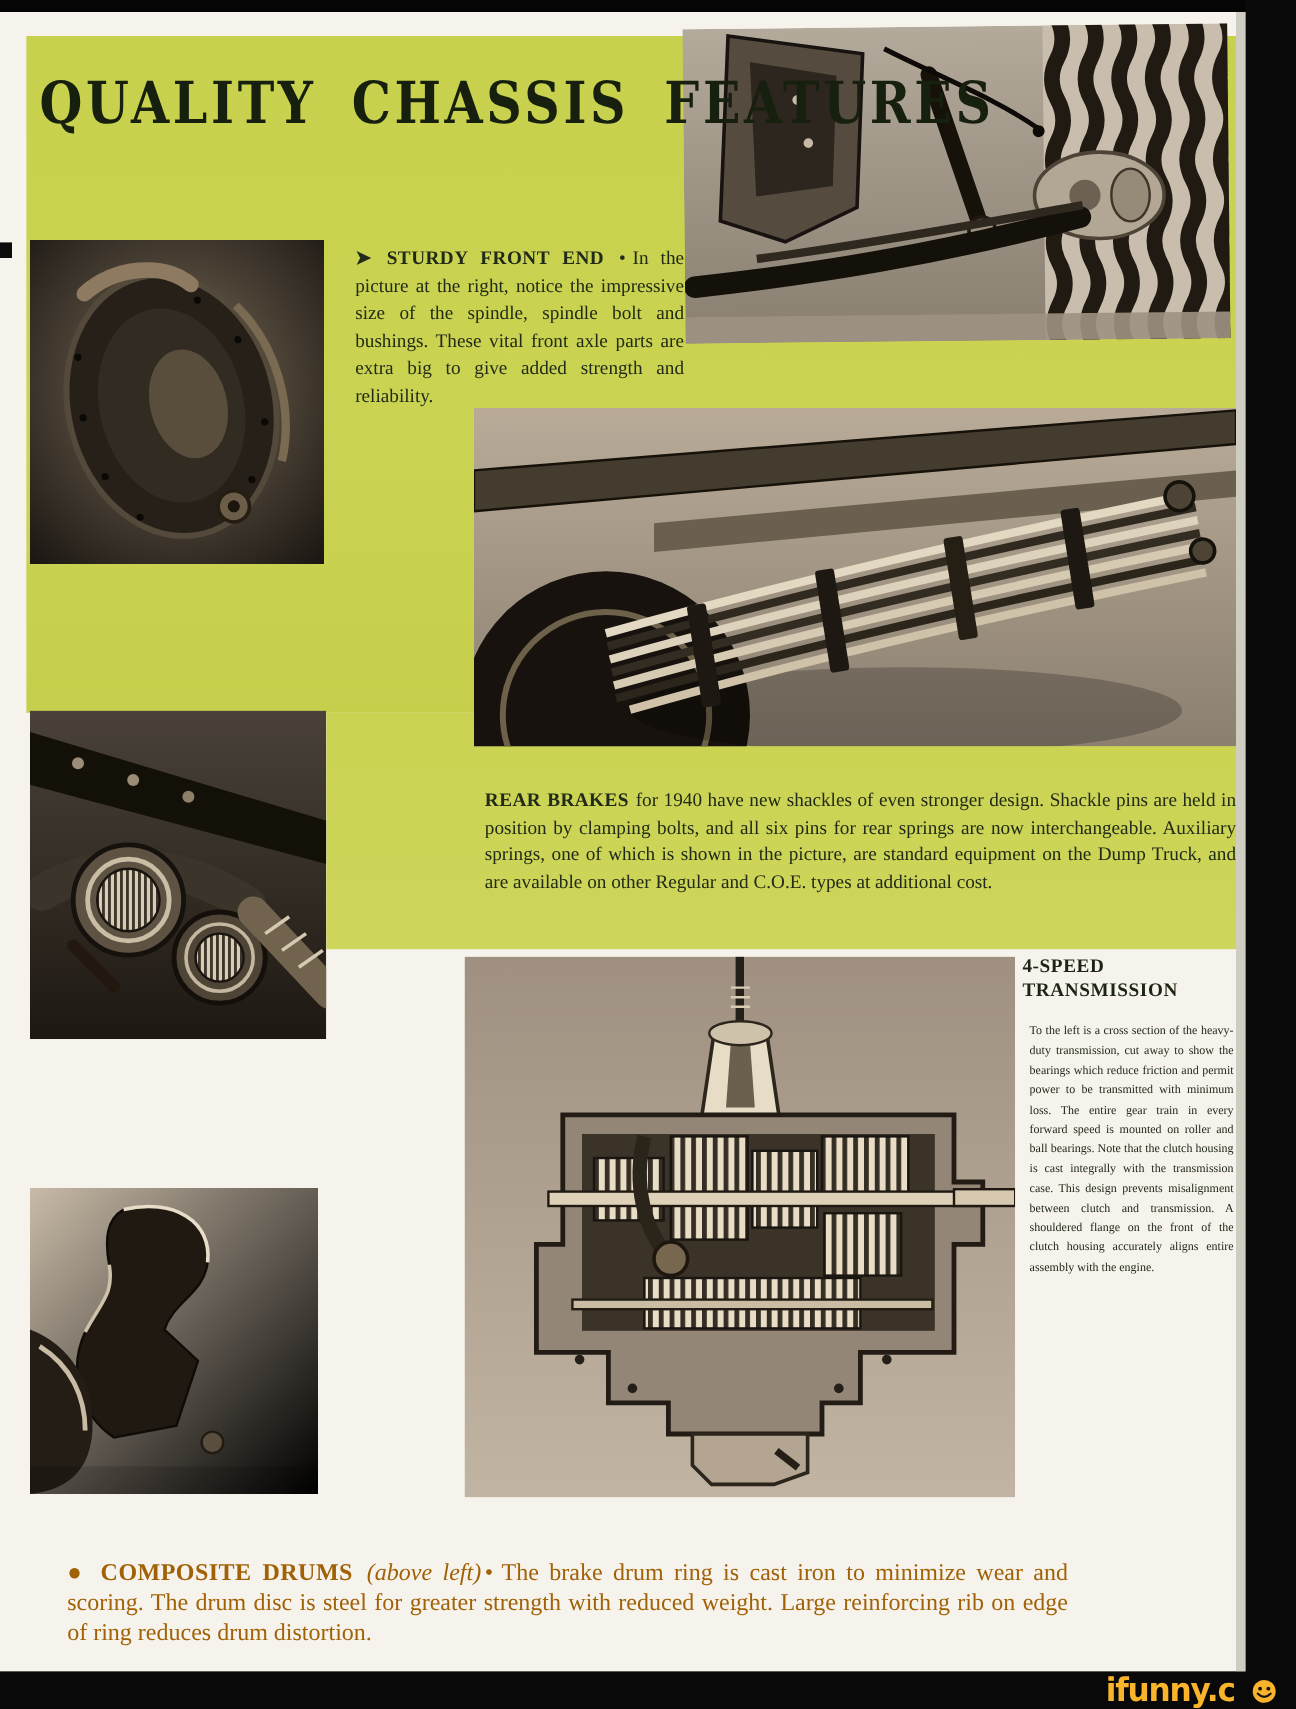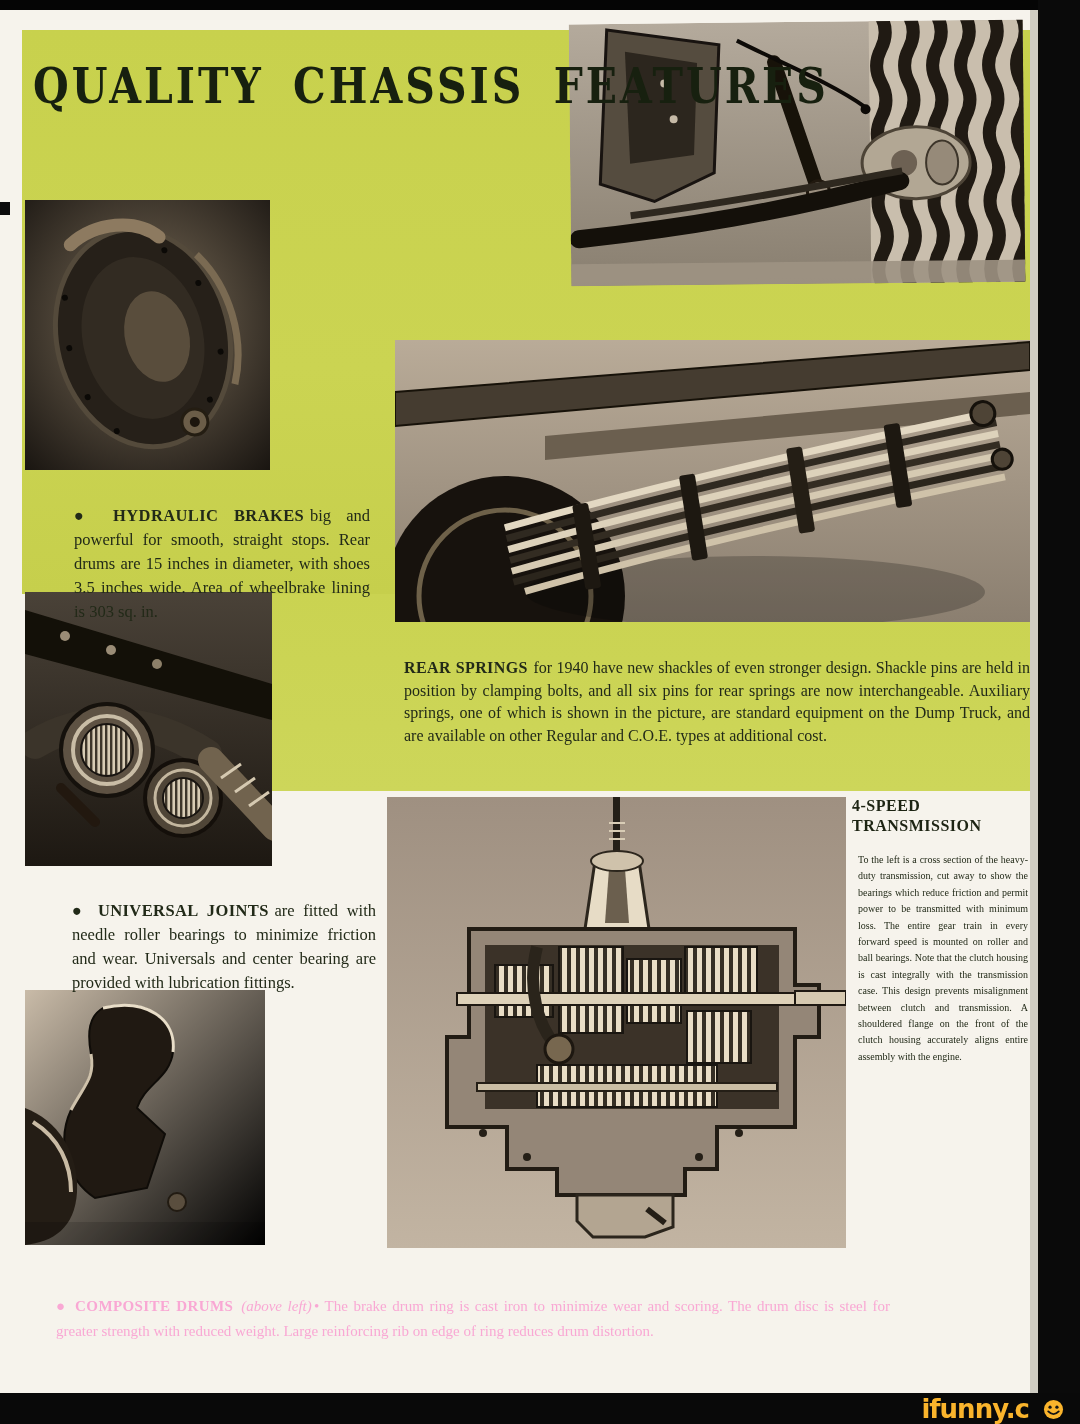--- a/index.html
+++ b/index.html
@@ -27,21 +27,21 @@
   .copy b{font-weight:700;letter-spacing:.4px;}
   .copy .lead{margin-right:.35em;}
   .copy .tight{margin-right:.15em;}
   .sturdy{left:296px;top:188px;width:274px;font-size:16px;line-height:23px;}
   .hydraulic{left:74px;top:487px;width:296px;font-size:16.5px;line-height:24px;}
   .rear{left:404px;top:641px;width:626px;font-size:16px;line-height:22.5px;}
   .universal{left:72px;top:882px;width:304px;font-size:16.5px;line-height:24px;}
   .trans-head{position:absolute;left:852px;top:796px;width:180px;color:#1d2413;
               font-weight:700;font-size:16px;line-height:20px;letter-spacing:.5px;}
   .trans-body{left:858px;top:842px;width:170px;font-size:10px;line-height:16.4px;}
-  .composite{left:56px;top:1279px;width:834px;font-size:15px;line-height:25px;color:#f9a8d4;}
+  .composite{left:56px;top:1279px;width:834px;font-size:20px;line-height:25px;color:#a16207;}
   .composite i{font-style:italic;}
 
   
   figure{margin:0;position:absolute;overflow:hidden;}
   figure svg{display:block;}
   .ph-front{left:570px;top:22px;width:454px;height:262px;transform:rotate(-.6deg);}
   .ph-drum{left:25px;top:200px;width:245px;height:270px;}
   .ph-springs{left:395px;top:340px;width:635px;height:282px;}
   .ph-ujoint{left:25px;top:592px;width:247px;height:274px;}
   .ph-composite{left:25px;top:990px;width:240px;height:255px;}
@@ -251,34 +251,31 @@
       <circle cx="96" cy="336" r="4" fill="#251f17"></circle>
         <circle cx="140" cy="360" r="4" fill="#251f17"></circle>
       <circle cx="312" cy="360" r="4" fill="#251f17"></circle>
         <circle cx="352" cy="336" r="4" fill="#251f17"></circle>
       <path d="M260,412 l18,14" stroke="#241e16" stroke-width="6"></path>
     </svg>
   </figure>
 
   <div class="title">QUALITY CHASSIS FEATURES</div>
 
-
-  <p class="copy hydraulic">
-    <b class="tight">●</b>
-    <b class="lead">HYDRAULIC BRAKES</b><span>big and powerful for smooth, straight stops. Rear drums are 15 inches in diameter, with shoes 3.5 inches wide. Area of wheelbrake lining is 303 sq. in.</span>
+  <p class="copy sturdy">
+    <b class="tight">➤</b>
+    <b class="tight">STURDY FRONT END</b>
+    <span class="lead">•</span><span>In the picture at the right, notice the impressive size of the spindle, spindle bolt and bushings. These vital front axle parts are extra big to give added strength and reliability.</span>
   </p>
 
+
   <p class="copy rear">
-    <b class="lead">REAR SPRINGS</b><span>for 1940 have new shackles of even stronger design. Shackle pins are held in position by clamping bolts, and all six pins for rear springs are now interchangeable. Auxiliary springs, one of which is shown in the picture, are standard equipment on the Dump Truck, and are available on other Regular and C.O.E. types at additional cost.</span>
+    <b class="lead">REAR BRAKES</b><span>for 1940 have new shackles of even stronger design. Shackle pins are held in position by clamping bolts, and all six pins for rear springs are now interchangeable. Auxiliary springs, one of which is shown in the picture, are standard equipment on the Dump Truck, and are available on other Regular and C.O.E. types at additional cost.</span>
   </p>
 
-  <p class="copy universal">
-    <b class="tight">●</b>
-    <b class="lead">UNIVERSAL JOINTS</b><span>are fitted with needle roller bearings to minimize friction and wear. Universals and center bearing are provided with lubrication fittings.</span>
-  </p>
 
   <div class="trans-head">
     <div>4-SPEED</div>
     <div>TRANSMISSION</div>
   </div>
   <p class="copy trans-body">To the left is a cross section of the heavy-duty transmission, cut away to show the bearings which reduce friction and permit power to be transmitted with minimum loss. The entire gear train in every forward speed is mounted on roller and ball bearings. Note that the clutch housing is cast integrally with the transmission case. This design prevents misalignment between clutch and transmission. A shouldered flange on the front of the clutch housing accurately aligns entire assembly with the engine.</p>
 
   <p class="copy composite">
     <b class="tight">●</b>
     <b class="tight">COMPOSITE DRUMS</b>

